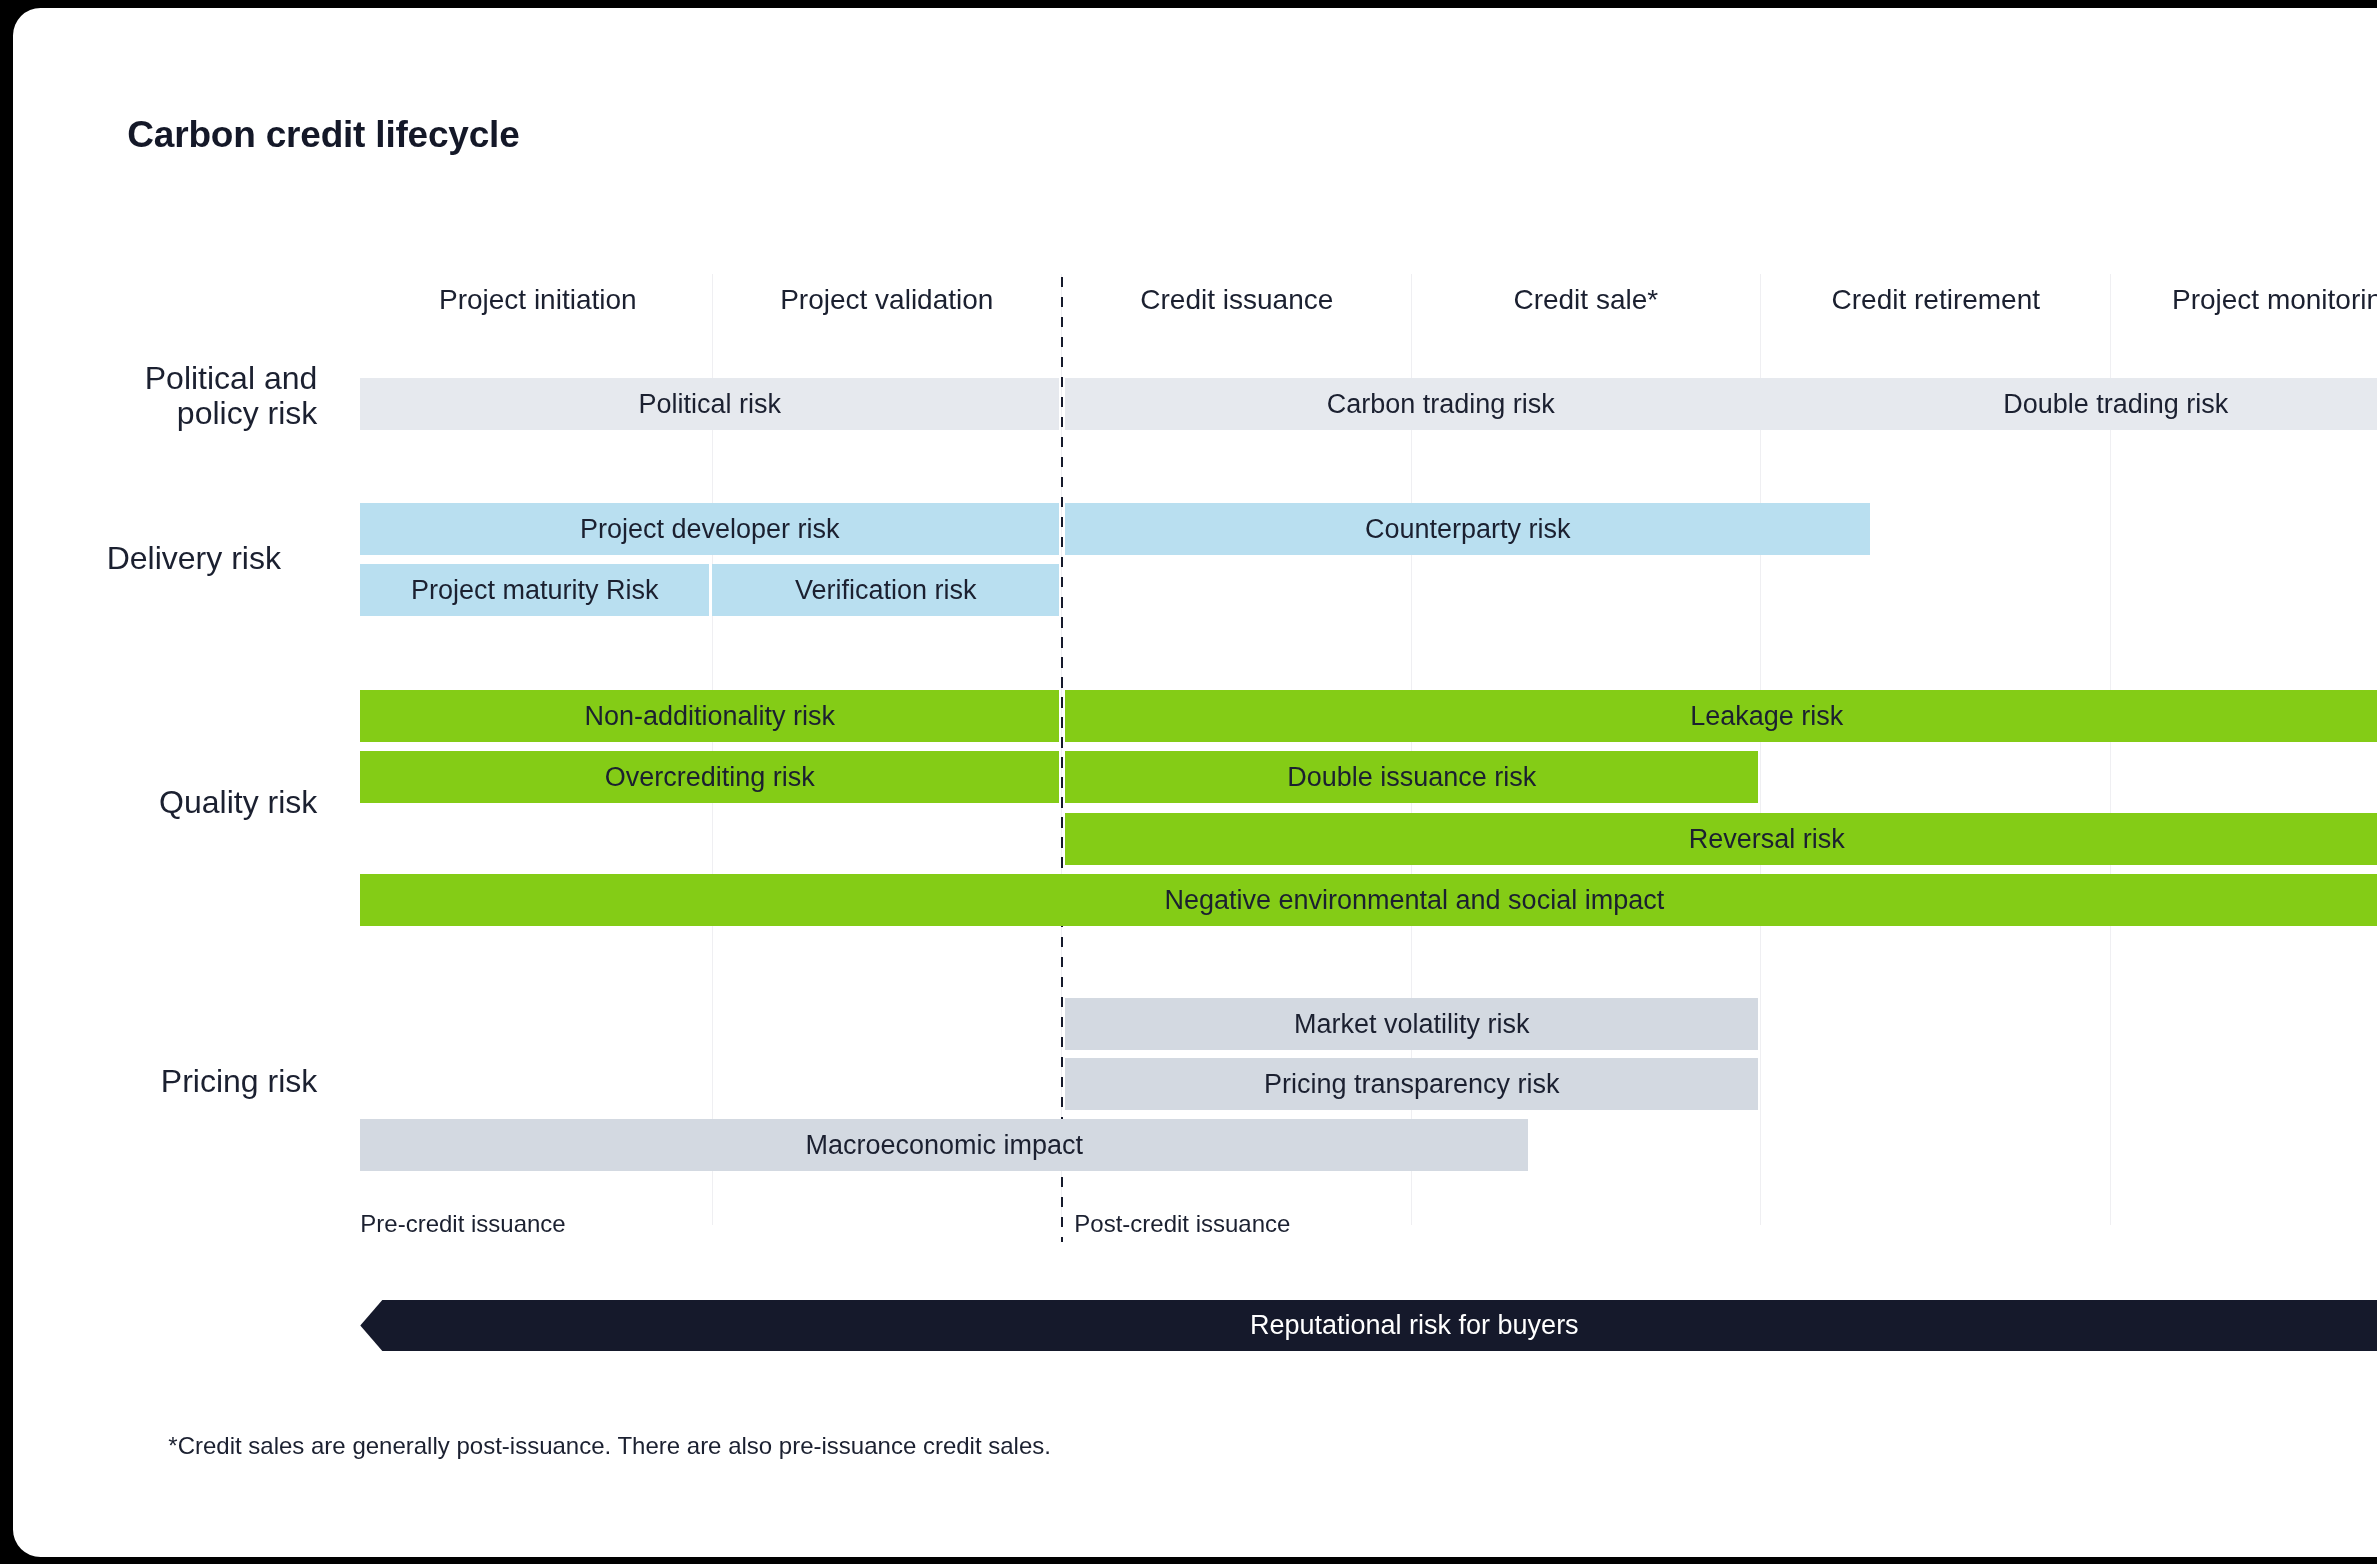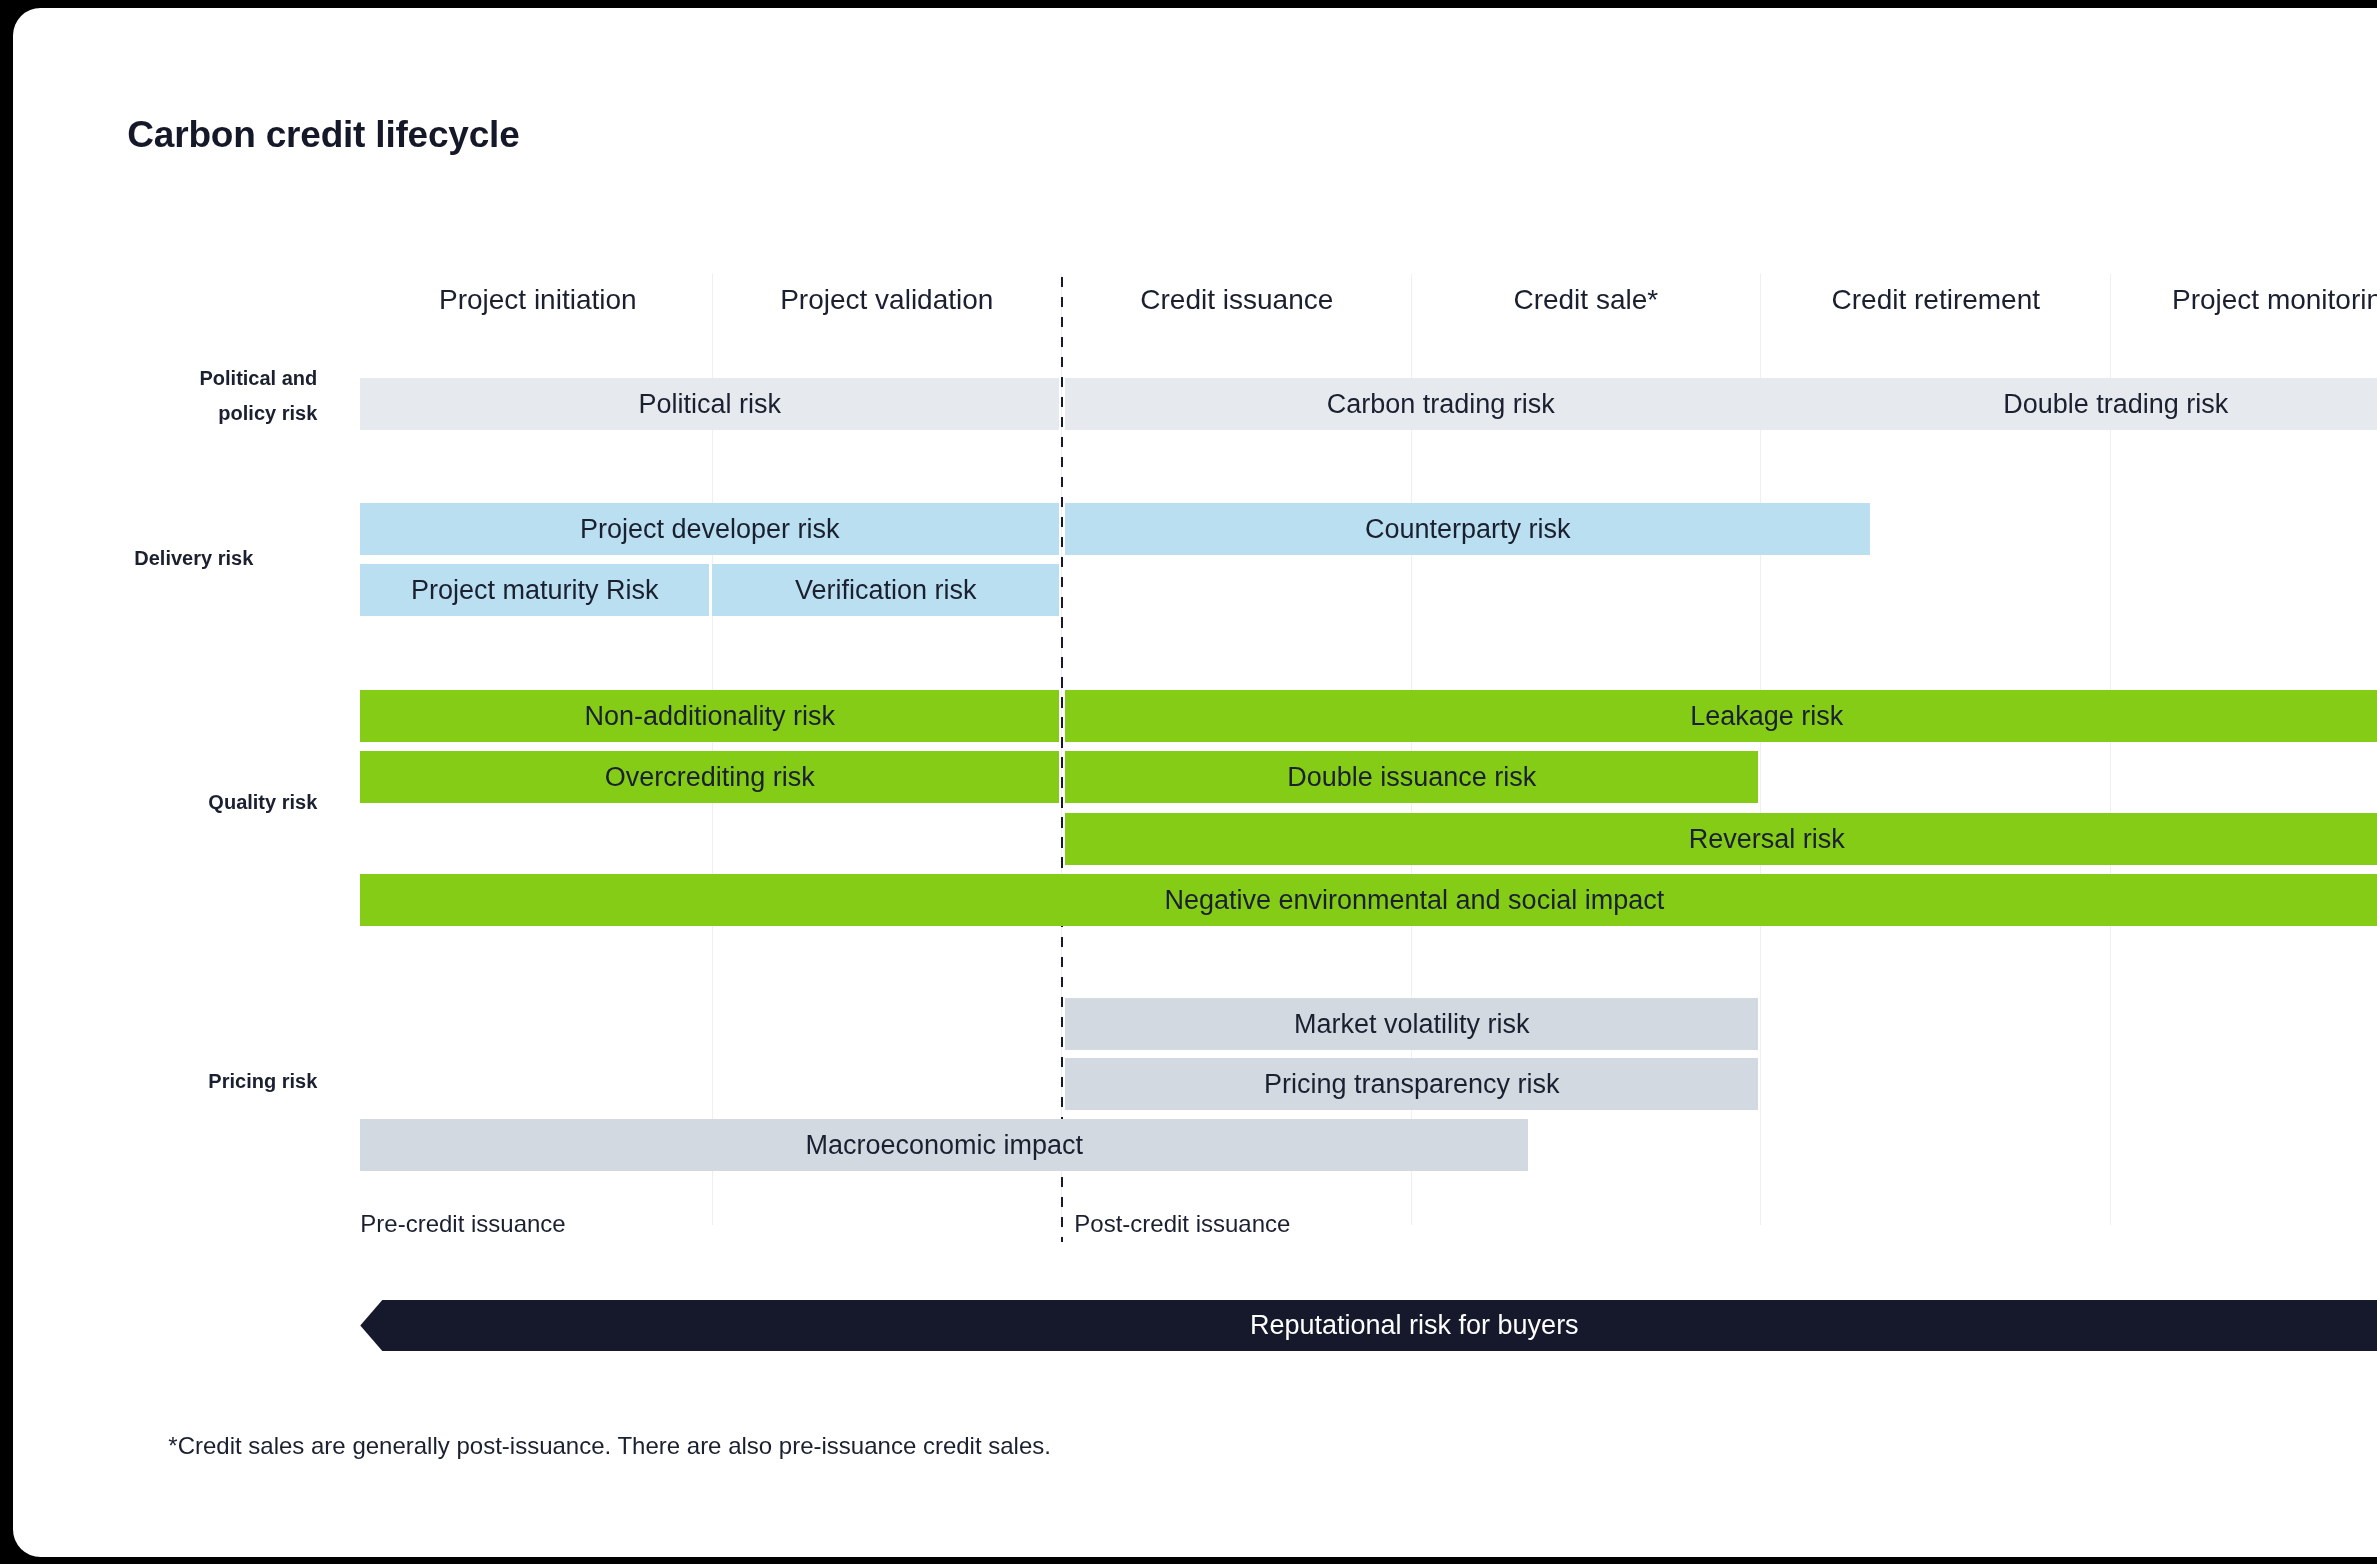--- a/index.html
+++ b/index.html
@@ -34,23 +34,22 @@
     position:absolute;top:266px;width:1px;height:951px;
     background:#efeff2;
   }
   .divider{
     position:absolute;top:269px;left:1048px;width:1.9px;height:965px;
     background:repeating-linear-gradient(to bottom,#15192b 0px,#15192b 10.5px,transparent 10.5px,transparent 20px);
   }
 
   .rowlabel{
     position:absolute;left:57px;width:247px;
-    text-align:right;font-size:20px;color:#1b2030;
+    text-align:right;font-size:32px;color:#1b2030;
     line-height:35px;
-    font-weight:bold;
   }
 
   .bar{
     position:absolute;height:52px;
     display:flex;align-items:center;justify-content:center;
     font-size:27px;color:#1b2030;white-space:nowrap;
   }
   .bar.political{background:#e6e9ee;}
   .bar.delivery{background:#b9dff0;}
   .bar.quality{background:#84cc16;text-align:right;}

